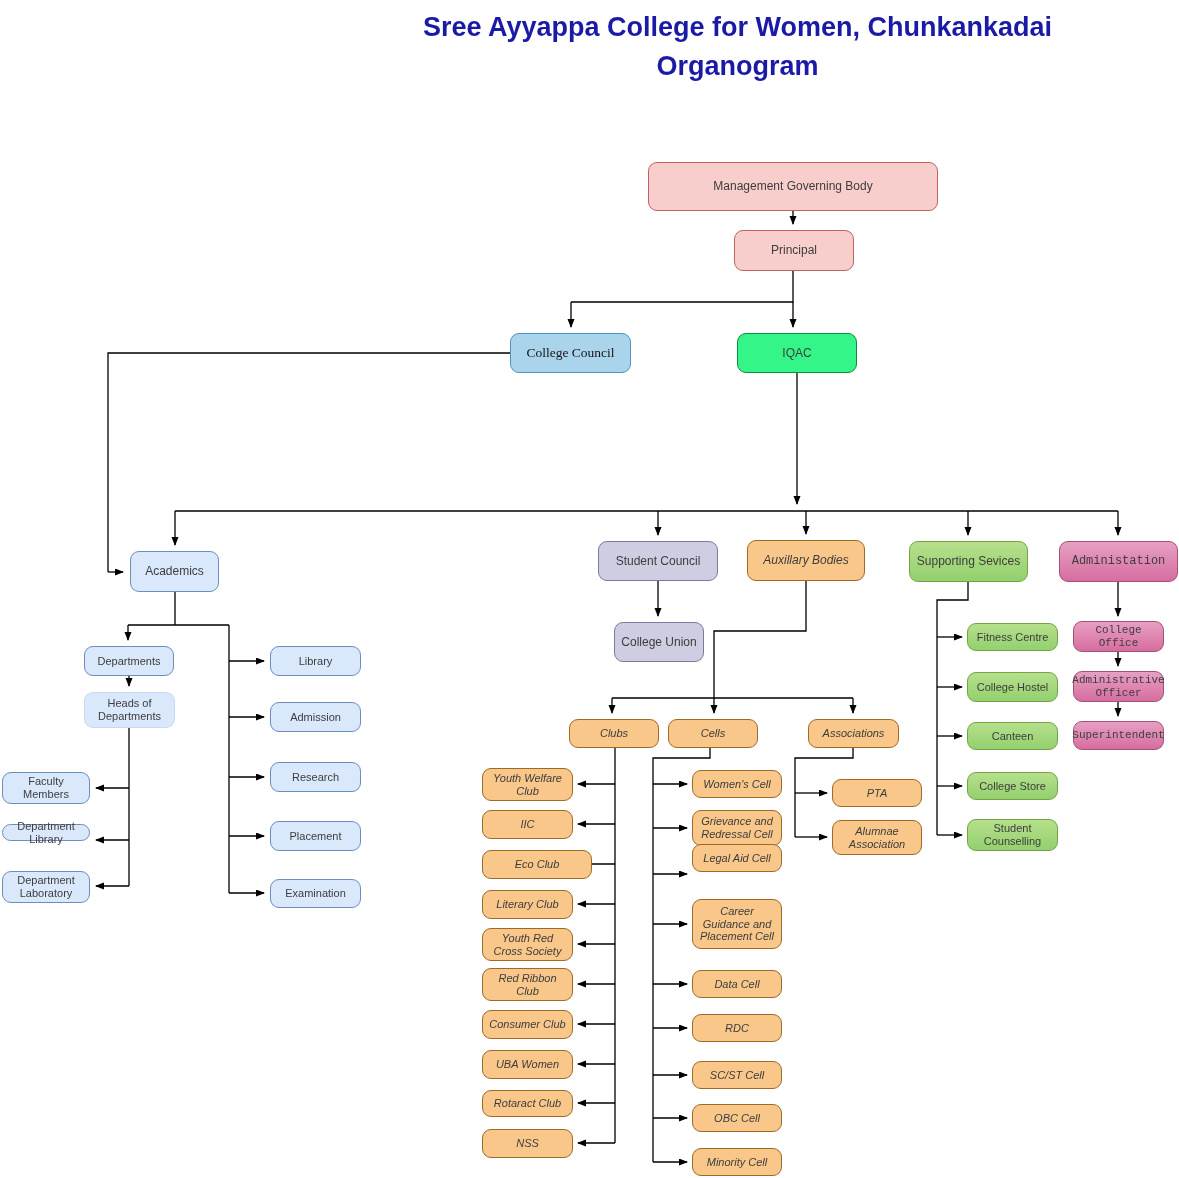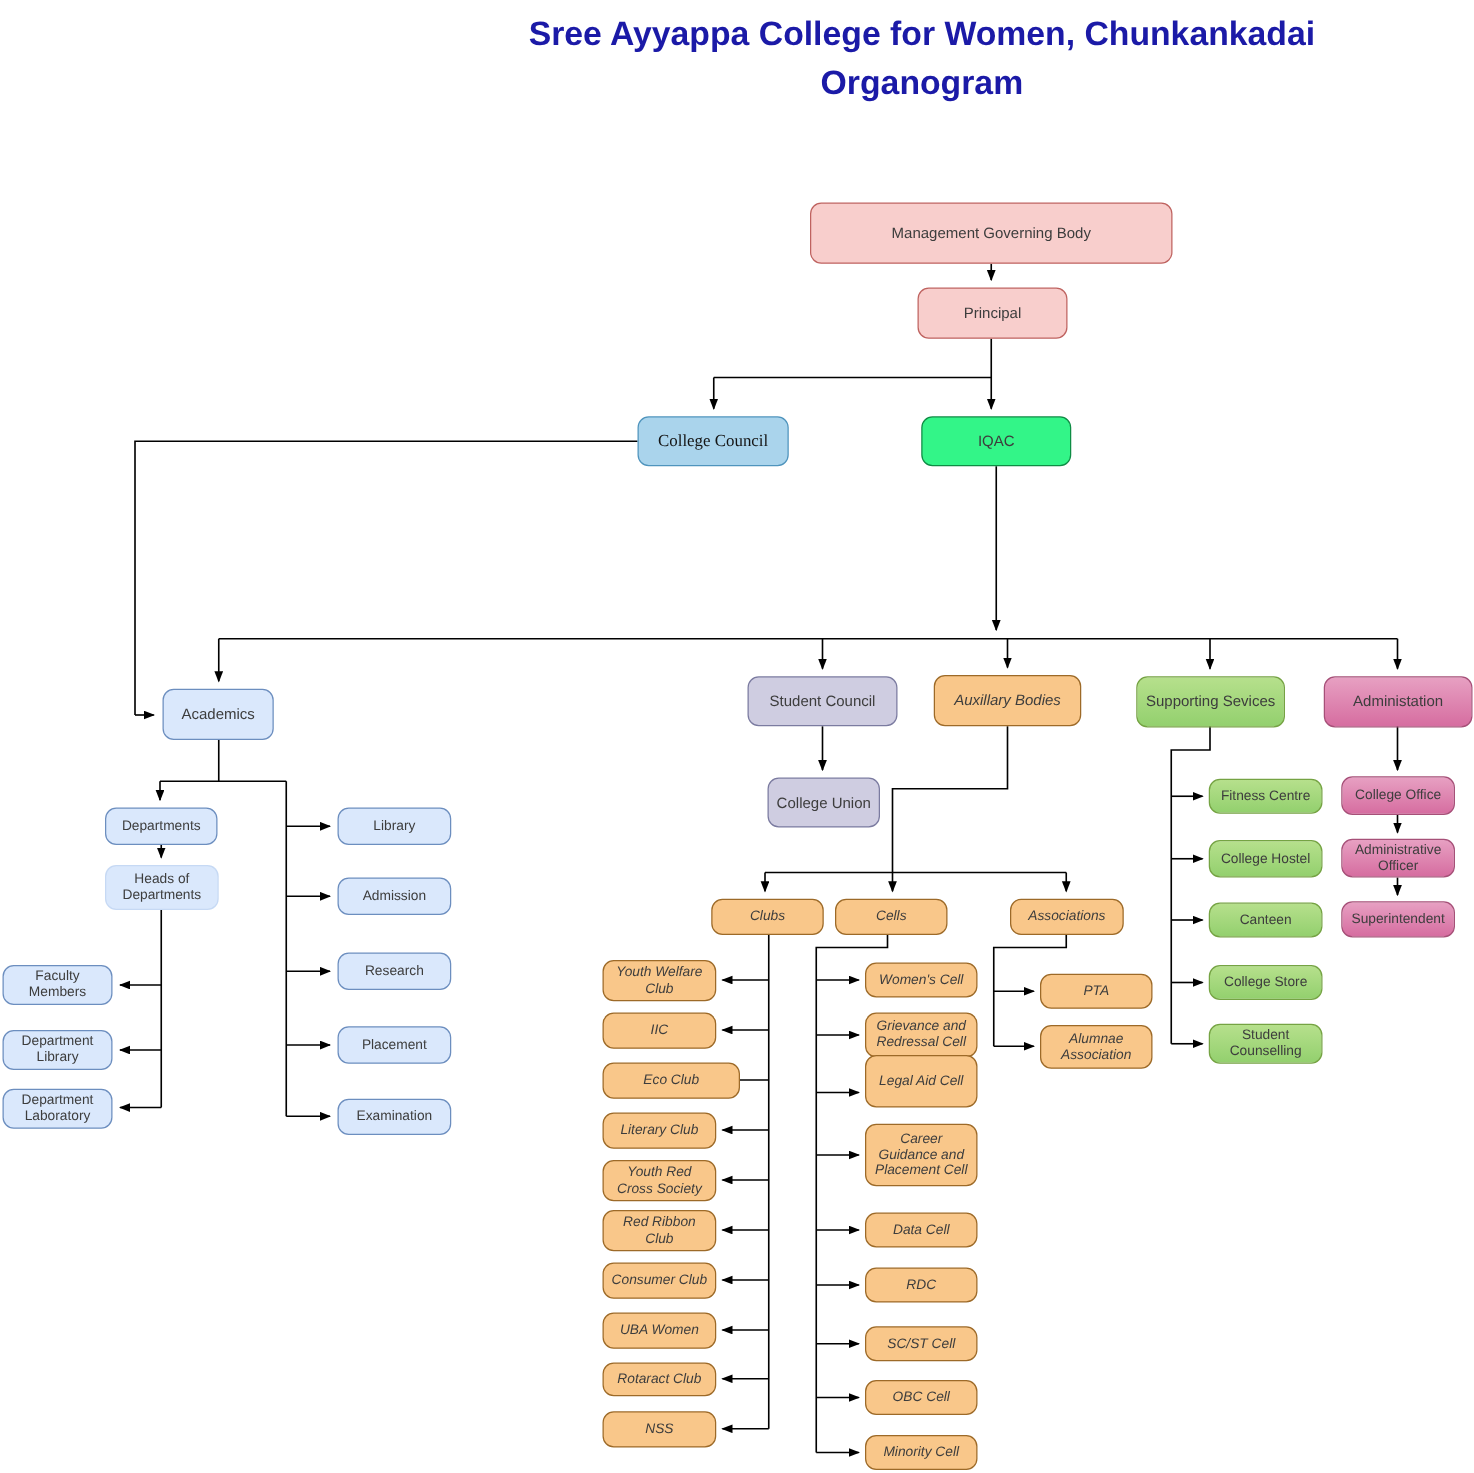--- a/index.html
+++ b/index.html
@@ -16,21 +16,21 @@
   .sky{background:var(--sky-fill,#aad4ec);border-color:var(--sky-border,#4f94bd);
        font-family:"Liberation Serif",serif;color:#151515;font-size:13.5px;}
   .mint{background:var(--mint-fill,#33f588);border-color:var(--mint-border,#0e8c44);}
   .blue{background:var(--blue-fill,#dae8fc);border-color:var(--blue-border,#6c8ebf);}
   .noborder{border-color:rgba(160,190,230,0.35);}
   .lav{background:var(--lav-fill,#cfcde1);border-color:var(--lav-border,#7b7ba0);}
   .orange{background:var(--orange-fill,#f9c78a);border-color:var(--orange-border,#9d6a28);font-style:italic;}
   .green{background:linear-gradient(var(--green-top,#b6e08c),var(--green-bottom,#93d06e));
          border-color:var(--green-border,#75a343);}
   .rose{background:linear-gradient(var(--rose-top,#e7a0c2),var(--rose-bottom,#d66da0));
-        border-color:var(--rose-border,#a65078);}
+        border-color:var(--rose-border,#a65078);font-family:Liberation Mono, monospace;}
 </style>
 </head>
 <body>
 
 <div class="canvas">
 
   <svg class="edges" viewBox="0 0 1179 1178">
     <defs>
       <marker id="arr" markerUnits="userSpaceOnUse" markerWidth="9" markerHeight="8" refX="8" refY="3.5" orient="auto">
         <path d="M0,0 L9,3.5 L0,7 Z" fill="#000"></path>
@@ -117,21 +117,21 @@
 
   <div class="node blue" style="left:130px;top:551px;width:89px;height:41px">Academics</div>
   <div class="node lav" style="left:598px;top:541px;width:120px;height:40px">Student Council</div>
   <div class="node orange" style="left:747px;top:540px;width:118px;height:41px">Auxillary Bodies</div>
   <div class="node green" style="left:909px;top:541px;width:119px;height:41px">Supporting Sevices</div>
   <div class="node rose" style="left:1059px;top:541px;width:119px;height:41px">Administation</div>
 
   <div class="node blue sm" style="left:84px;top:646px;width:90px;height:30px">Departments</div>
   <div class="node blue sm noborder" style="left:84px;top:692px;width:91px;height:36px">Heads of Departments</div>
   <div class="node blue sm" style="left:2px;top:772px;width:88px;height:32px">Faculty Members</div>
-  <div class="node blue sm" style="left:2px;top:824px;width:88px;height:32px">Department Library</div>
+  <div class="node blue sm" style="left:2px;top:824px;width:88px;height:17px">Department Library</div>
   <div class="node blue sm" style="left:2px;top:871px;width:88px;height:32px">Department Laboratory</div>
   <div class="node blue sm" style="left:270px;top:646px;width:91px;height:30px">Library</div>
   <div class="node blue sm" style="left:270px;top:702px;width:91px;height:30px">Admission</div>
   <div class="node blue sm" style="left:270px;top:762px;width:91px;height:30px">Research</div>
   <div class="node blue sm" style="left:270px;top:821px;width:91px;height:30px">Placement</div>
   <div class="node blue sm" style="left:270px;top:879px;width:91px;height:29px">Examination</div>
 
   <div class="node lav" style="left:614px;top:622px;width:90px;height:40px">College Union</div>
 
   <div class="node orange sm" style="left:569px;top:719px;width:90px;height:29px">Clubs</div>
@@ -144,21 +144,21 @@
   <div class="node orange sm" style="left:482px;top:890px;width:91px;height:29px">Literary Club</div>
   <div class="node orange sm" style="left:482px;top:928px;width:91px;height:33px">Youth Red Cross Society</div>
   <div class="node orange sm" style="left:482px;top:968px;width:91px;height:33px">Red Ribbon Club</div>
   <div class="node orange sm" style="left:482px;top:1010px;width:91px;height:29px">Consumer Club</div>
   <div class="node orange sm" style="left:482px;top:1050px;width:91px;height:29px">UBA Women</div>
   <div class="node orange sm" style="left:482px;top:1090px;width:91px;height:27px">Rotaract Club</div>
   <div class="node orange sm" style="left:482px;top:1129px;width:91px;height:29px">NSS</div>
 
   <div class="node orange sm" style="left:692px;top:770px;width:90px;height:28px">Women's Cell</div>
   <div class="node orange sm" style="left:692px;top:810px;width:90px;height:36px">Grievance and Redressal Cell</div>
-  <div class="node orange sm" style="left:692px;top:844px;width:90px;height:42px">Legal Aid Cell</div>
+  <div class="node orange sm" style="left:692px;top:844px;width:90px;height:28px">Legal Aid Cell</div>
   <div class="node orange sm" style="left:692px;top:899px;width:90px;height:50px">Career Guidance and Placement Cell</div>
   <div class="node orange sm" style="left:692px;top:970px;width:90px;height:28px">Data Cell</div>
   <div class="node orange sm" style="left:692px;top:1014px;width:90px;height:28px">RDC</div>
   <div class="node orange sm" style="left:692px;top:1061px;width:90px;height:28px">SC/ST Cell</div>
   <div class="node orange sm" style="left:692px;top:1104px;width:90px;height:28px">OBC Cell</div>
   <div class="node orange sm" style="left:692px;top:1148px;width:90px;height:28px">Minority Cell</div>
 
   <div class="node orange sm" style="left:832px;top:779px;width:90px;height:28px">PTA</div>
   <div class="node orange sm" style="left:832px;top:820px;width:90px;height:35px">Alumnae Association</div>
 

